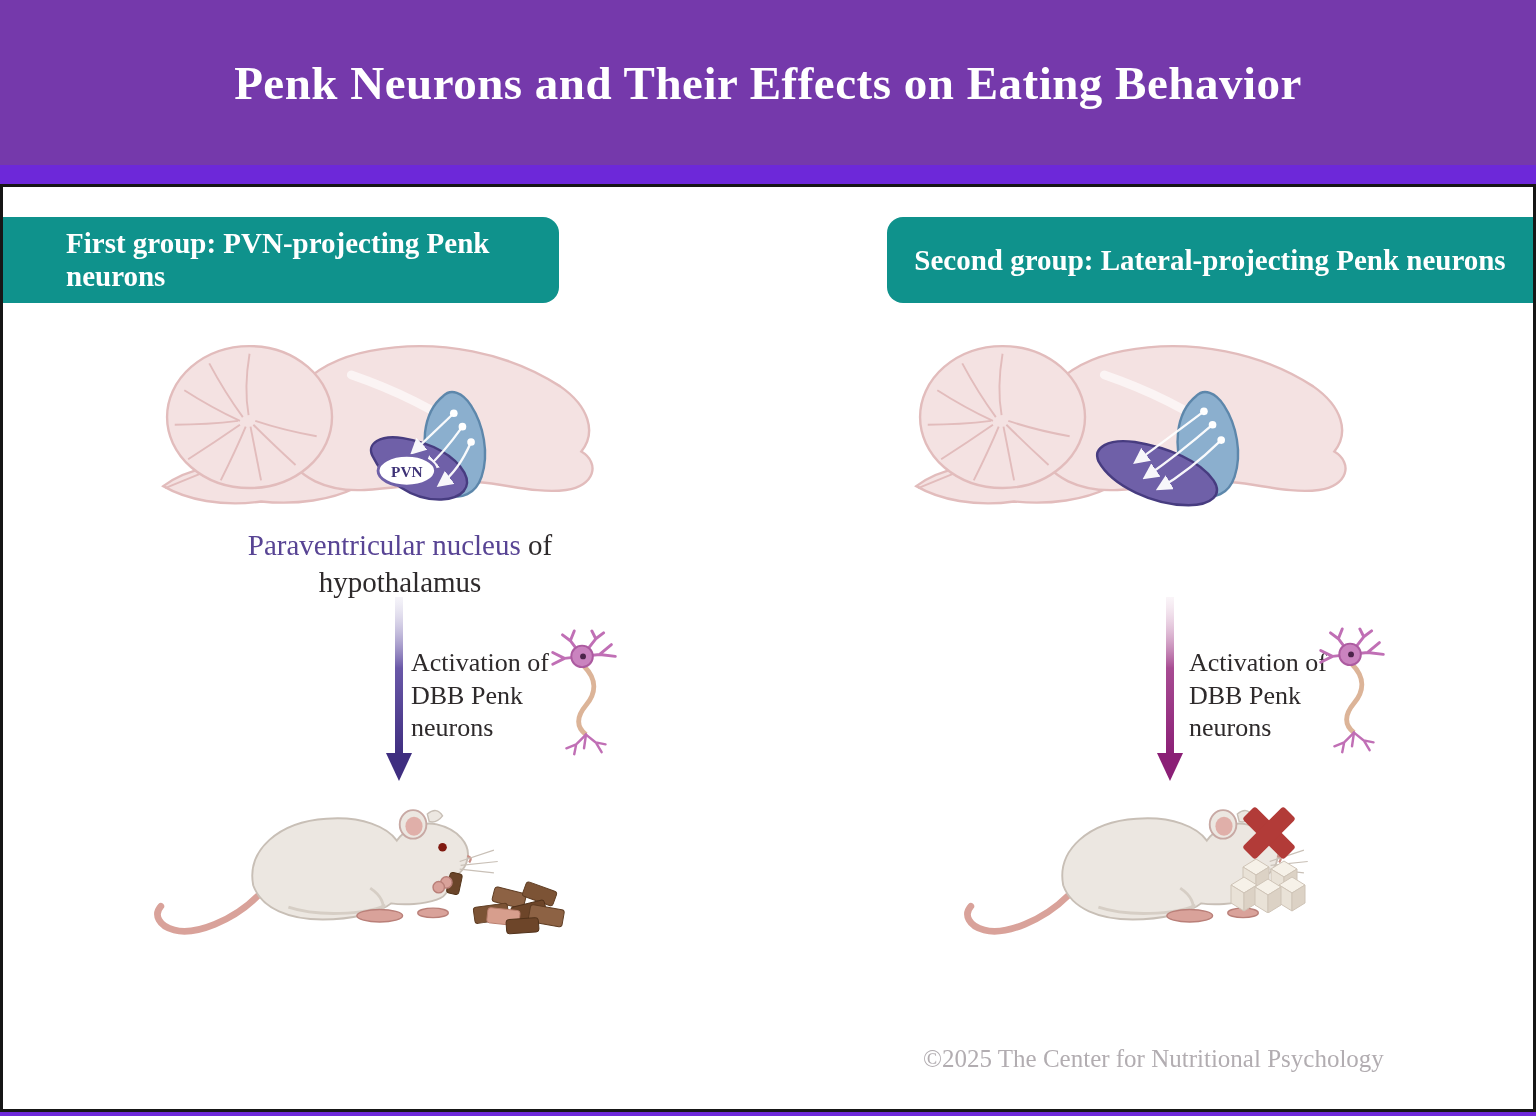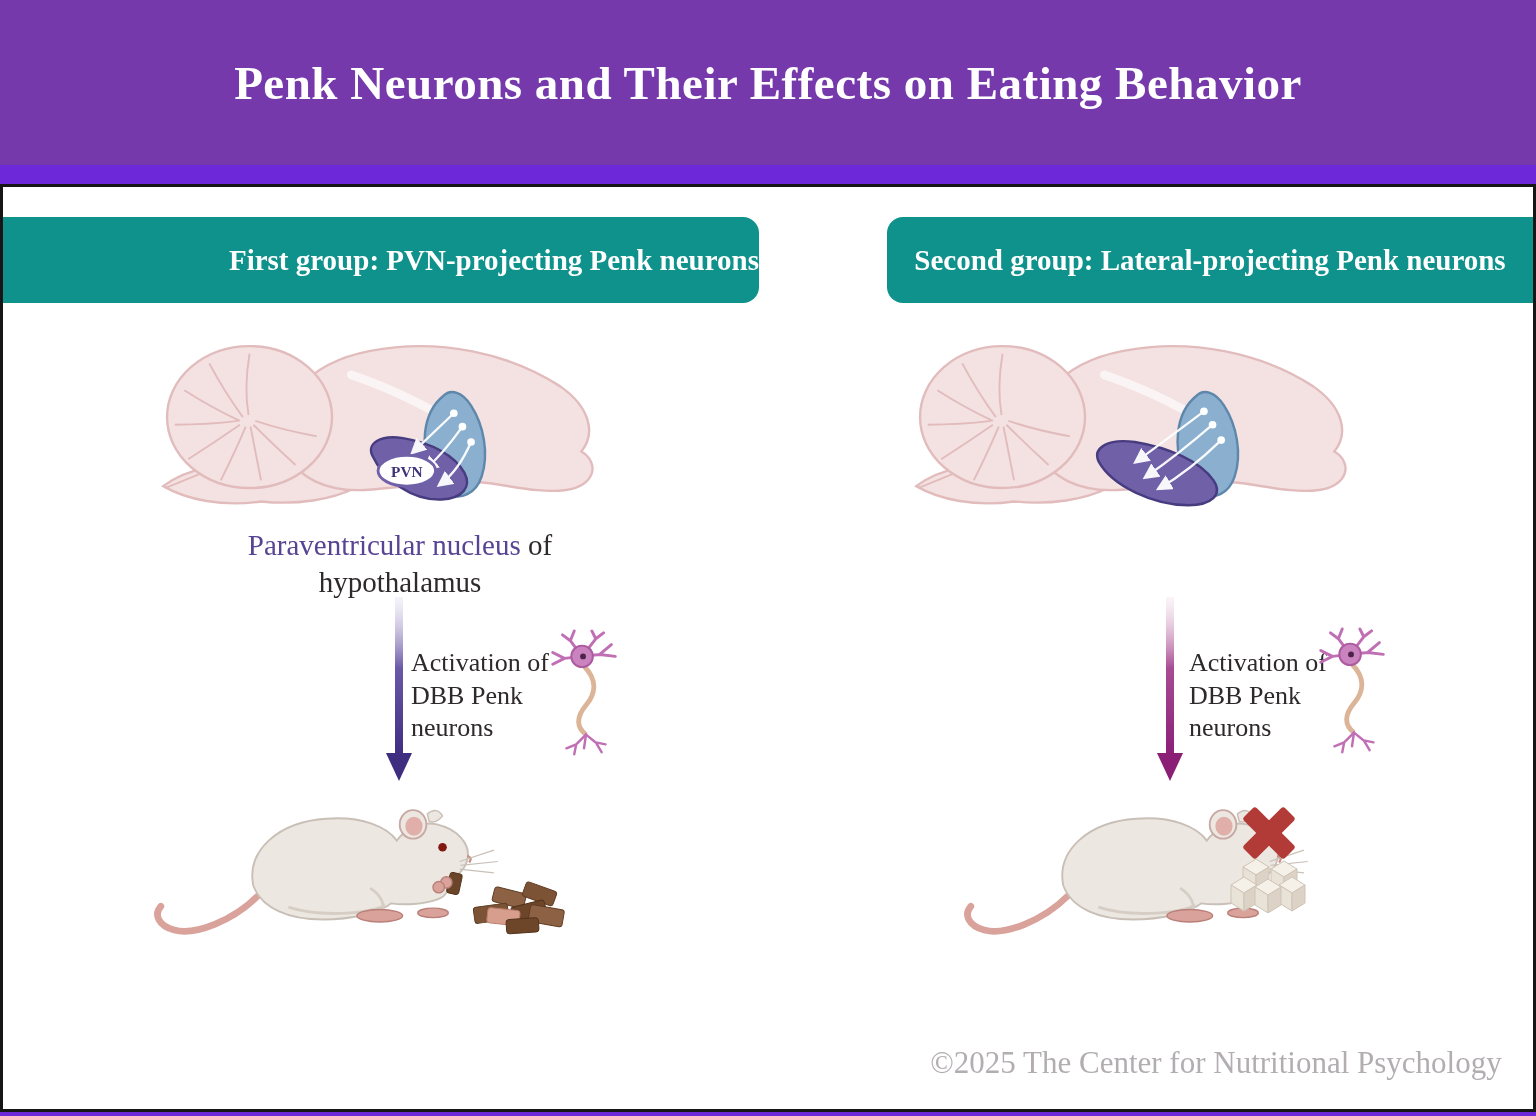--- a/index.html
+++ b/index.html
@@ -7,32 +7,32 @@
         font-family:"Liberation Serif","DejaVu Serif",serif;color:var(--body-text,#2E2A2B);}
   
   #header{position:absolute;left:0;top:0;width:1536px;height:165px;background:var(--header-bg,#7539AB);
           display:flex;align-items:center;justify-content:center;}
   #header h1{margin:0;color:#ffffff;font-size:47px;font-weight:bold;letter-spacing:0.5px;}
   
   #panel{position:absolute;left:0;top:184px;width:1536px;height:928px;border:3px solid var(--panel-border,#161616);
          box-sizing:border-box;background:#ffffff;}
   .banner{position:absolute;top:30px;height:86px;background:var(--banner-bg,#0F928C);color:#ffffff;
           display:flex;align-items:center;font-weight:bold;font-size:29px;}
-  .banner.left{left:0;width:756px;border-radius:0 16px 16px 0;padding-left:63px;box-sizing:border-box;justify-content:flex-end;}
+  .banner.left{left:0;width:556px;border-radius:0 16px 16px 0;padding-left:63px;box-sizing:border-box;}
   .banner.right{right:0;width:646px;border-radius:16px 0 0 16px;justify-content:center;}
   .abs{position:absolute;}
   .region-caption{position:absolute;font-size:29px;line-height:1.28;text-align:center;}
   .outcome-caption{position:absolute;font-size:29px;line-height:1.3;text-align:center;}
   .activation-label{position:absolute;font-size:26px;line-height:1.25;text-align:left;}
   .pre{white-space:pre-line;}
   .hl1{color:var(--purple-highlight,#584494);}
   .hl2{color:var(--magenta-highlight,#9C2471);}
   .b{font-weight:bold;}
-  #copyright{position:absolute;left:920px;top:858px;width:586px;text-align:center;
-             font-size:31px;color:var(--copyright-gray,#B2ADB1);}
+  #copyright{position:absolute;left:920px;top:858px;width:586px;
+             font-size:25px;color:var(--copyright-gray,#B2ADB1);}
   svg{display:block;}
 </style>
 </head>
 <body>
 
 <div id="page">
 
   <div id="header">
     <h1>Penk Neurons and Their Effects on Eating Behavior</h1>
   </div>

